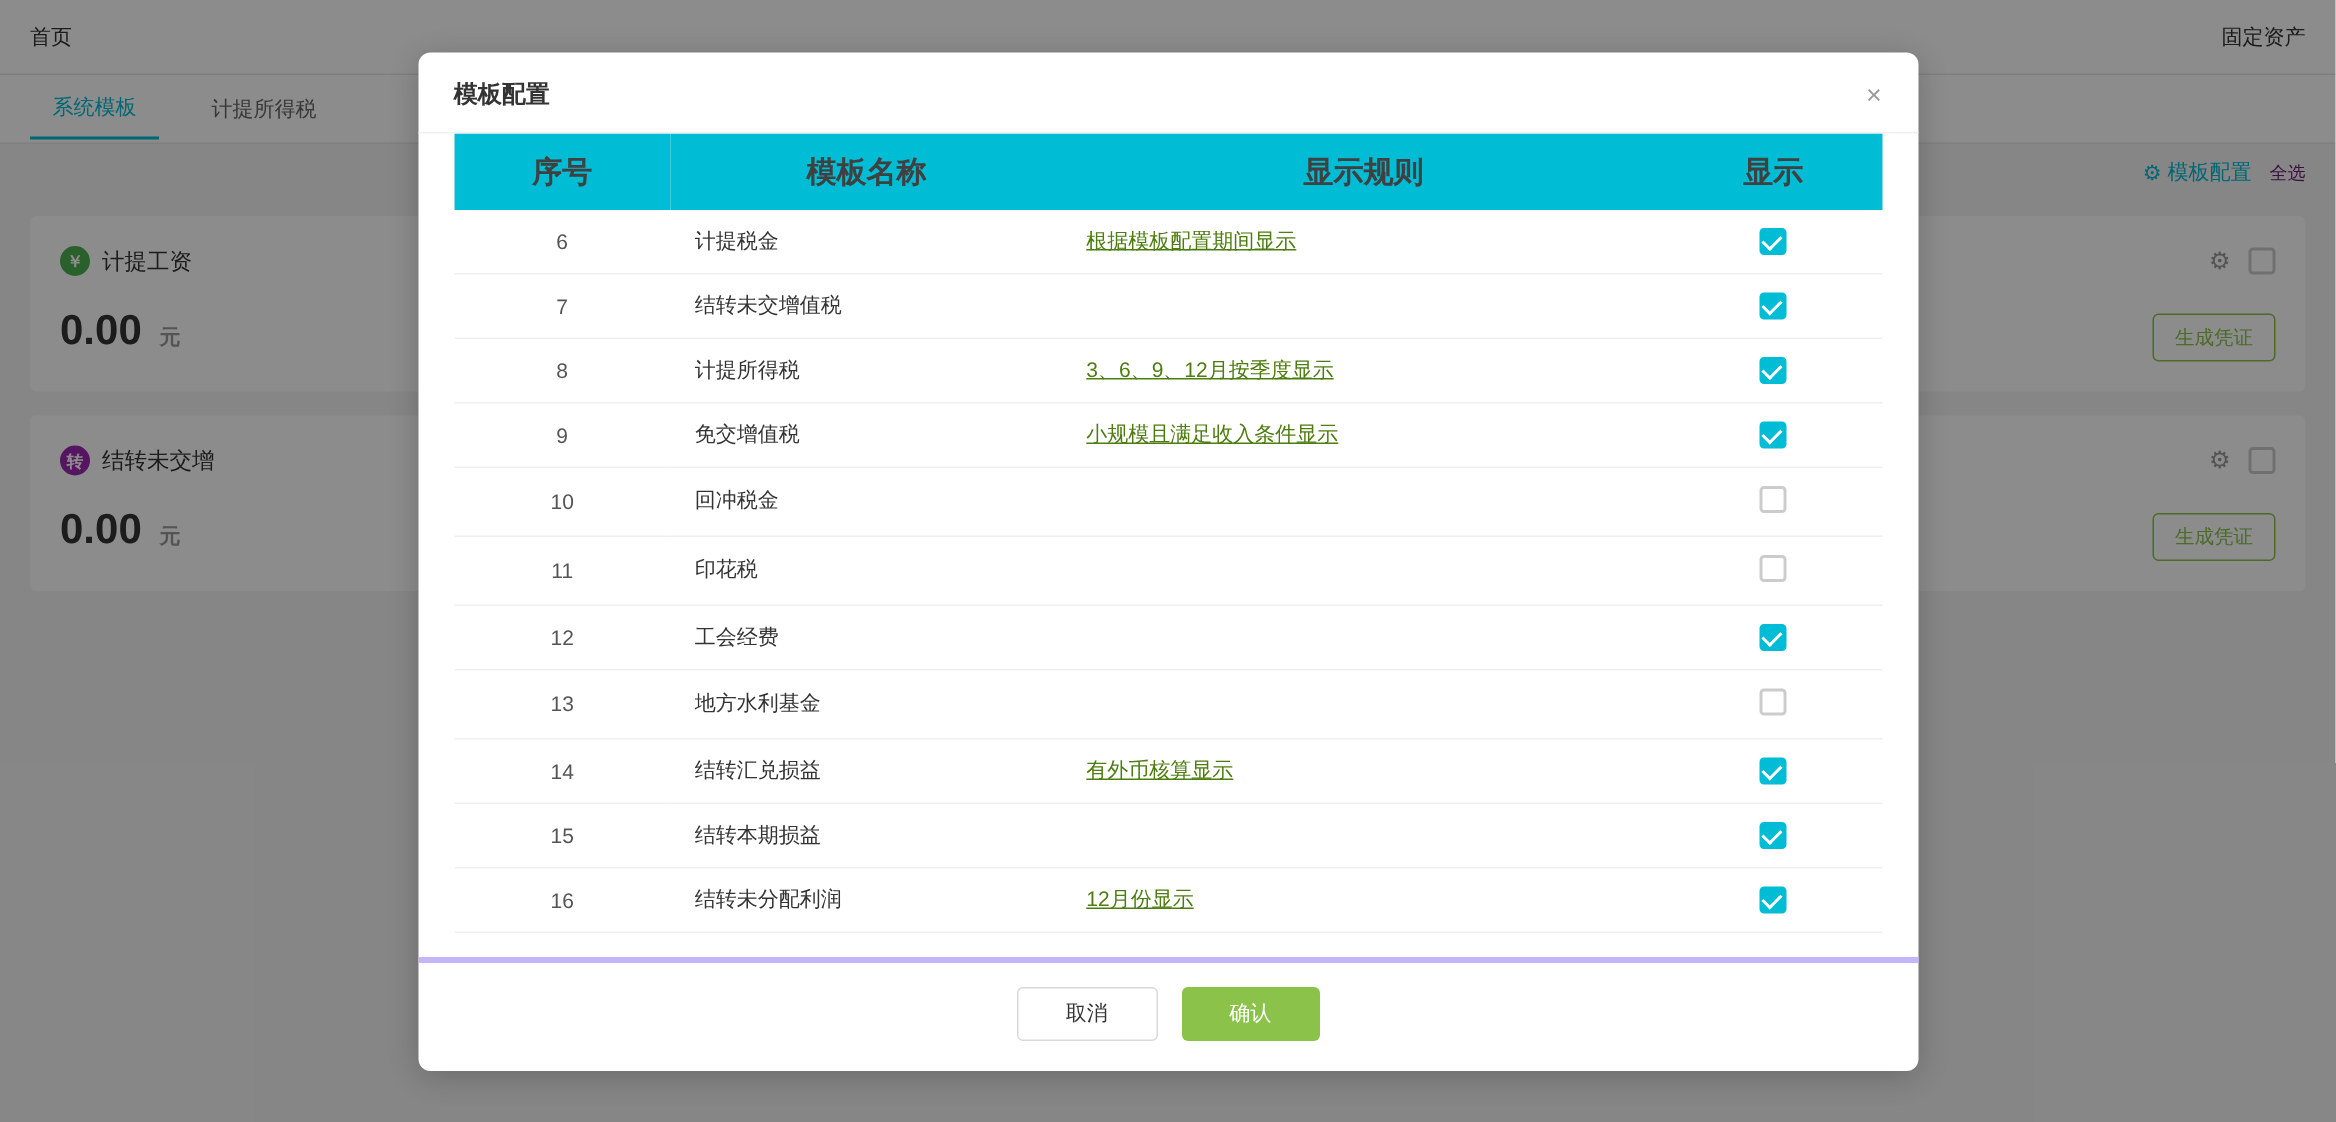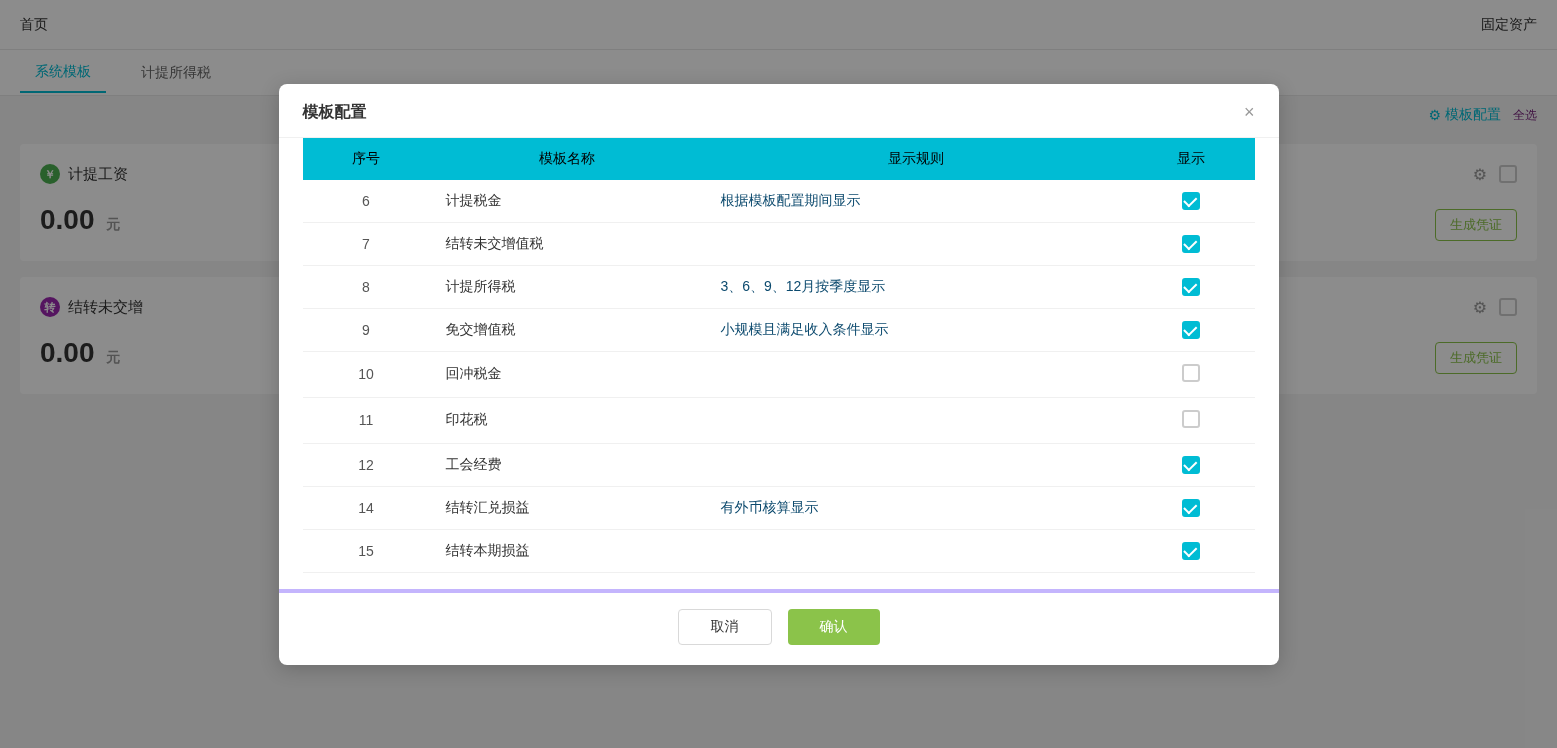--- a/index.html
+++ b/index.html
@@ -184,25 +184,25 @@
     .config-table {
       width: 100%;
       border-collapse: collapse;
     }
 
     .config-table thead tr {
       background: #00bcd4;
     }
 
     .config-table thead th {
-      color: #000000;
+      color: #404040;
       padding: 12px 16px;
       text-align: center;
-      font-weight: 400;
-      font-size: 14px;
+      font-weight: 700;
+      font-size: 20px;
     }
 
     .config-table thead th:first-child {
       text-align: center;
     }
 
     .config-table tbody tr {
       border-bottom: 1px solid #f0f0f0;
     }
 
@@ -211,21 +211,22 @@
       color: #333;
       font-size: 14px;
     }
 
     .config-table tbody td:first-child {
       text-align: center;
       color: #555;
     }
 
     .config-table tbody td:nth-child(3) {
-      color: #0c4a6e;
+      color: #4d7c0f;
+      text-decoration: underline;
     }
 
     .config-table tbody td:last-child {
       text-align: center;
     }
 
     
     .custom-checkbox {
       width: 18px;
       height: 18px;
@@ -445,29 +446,41 @@
               <td></td>
               <td style="text-align: center;"><div class="custom-checkbox unchecked" style="margin: 0px auto;"></div></td>
             </tr>
             <tr>
               <td>12</td>
               <td>工会经费</td>
               <td></td>
               <td style="text-align: center;"><div class="custom-checkbox checked" style="margin: 0px auto;"></div></td>
             </tr>
             <tr>
+              <td>13</td>
+              <td>地方水利基金</td>
+              <td></td>
+              <td style="text-align: center;"><div class="custom-checkbox unchecked" style="margin: 0px auto;"></div></td>
+            </tr>
+            <tr>
               <td>14</td>
               <td>结转汇兑损益</td>
               <td>有外币核算显示</td>
               <td style="text-align: center;"><div class="custom-checkbox checked" style="margin: 0px auto;"></div></td>
             </tr>
             <tr>
               <td>15</td>
               <td>结转本期损益</td>
               <td></td>
+              <td style="text-align: center;"><div class="custom-checkbox checked" style="margin: 0px auto;"></div></td>
+            </tr>
+            <tr>
+              <td>16</td>
+              <td>结转未分配利润</td>
+              <td>12月份显示</td>
               <td style="text-align: center;"><div class="custom-checkbox checked" style="margin: 0px auto;"></div></td>
             </tr>
           </tbody>
       </table>
     </div>
 
     <div class="modal-footer">
       <button class="btn-cancel">取消</button>
       <button class="btn-confirm">确认</button>
     </div>

